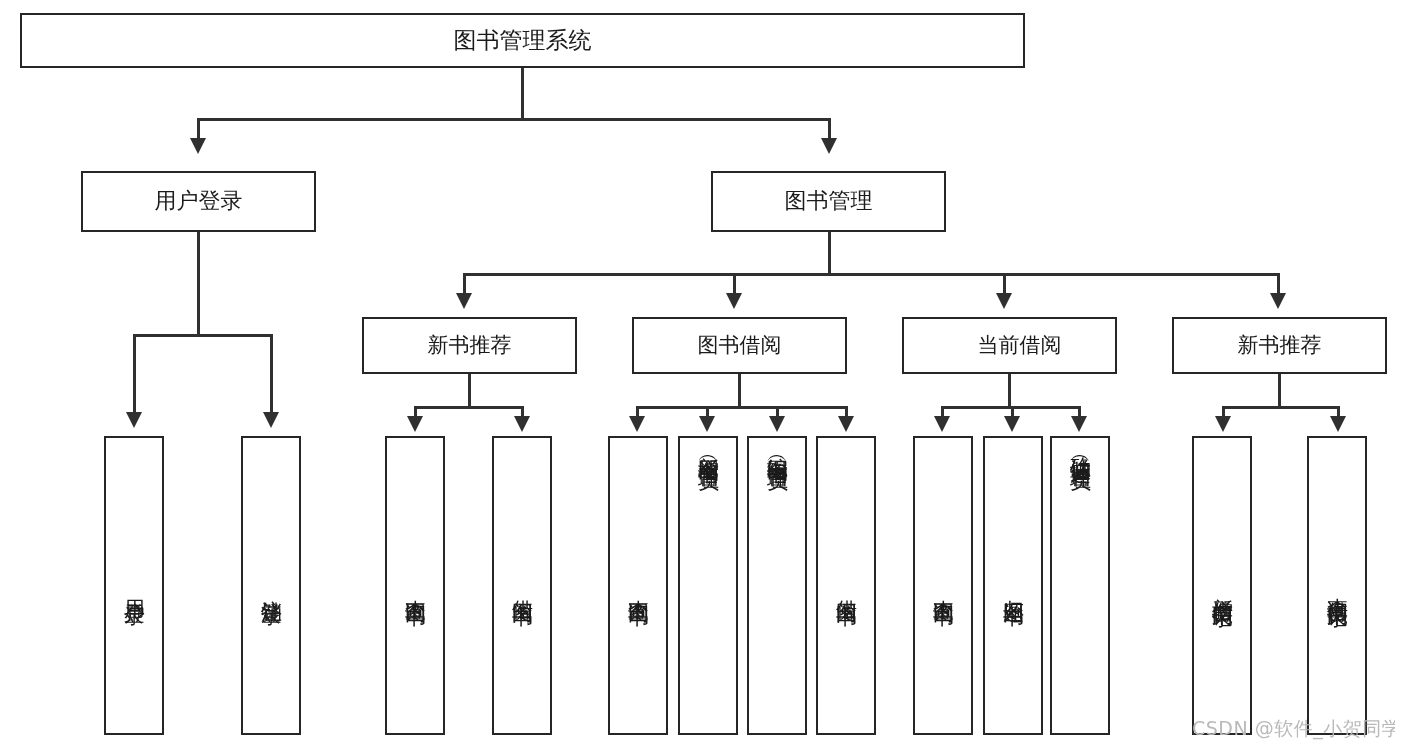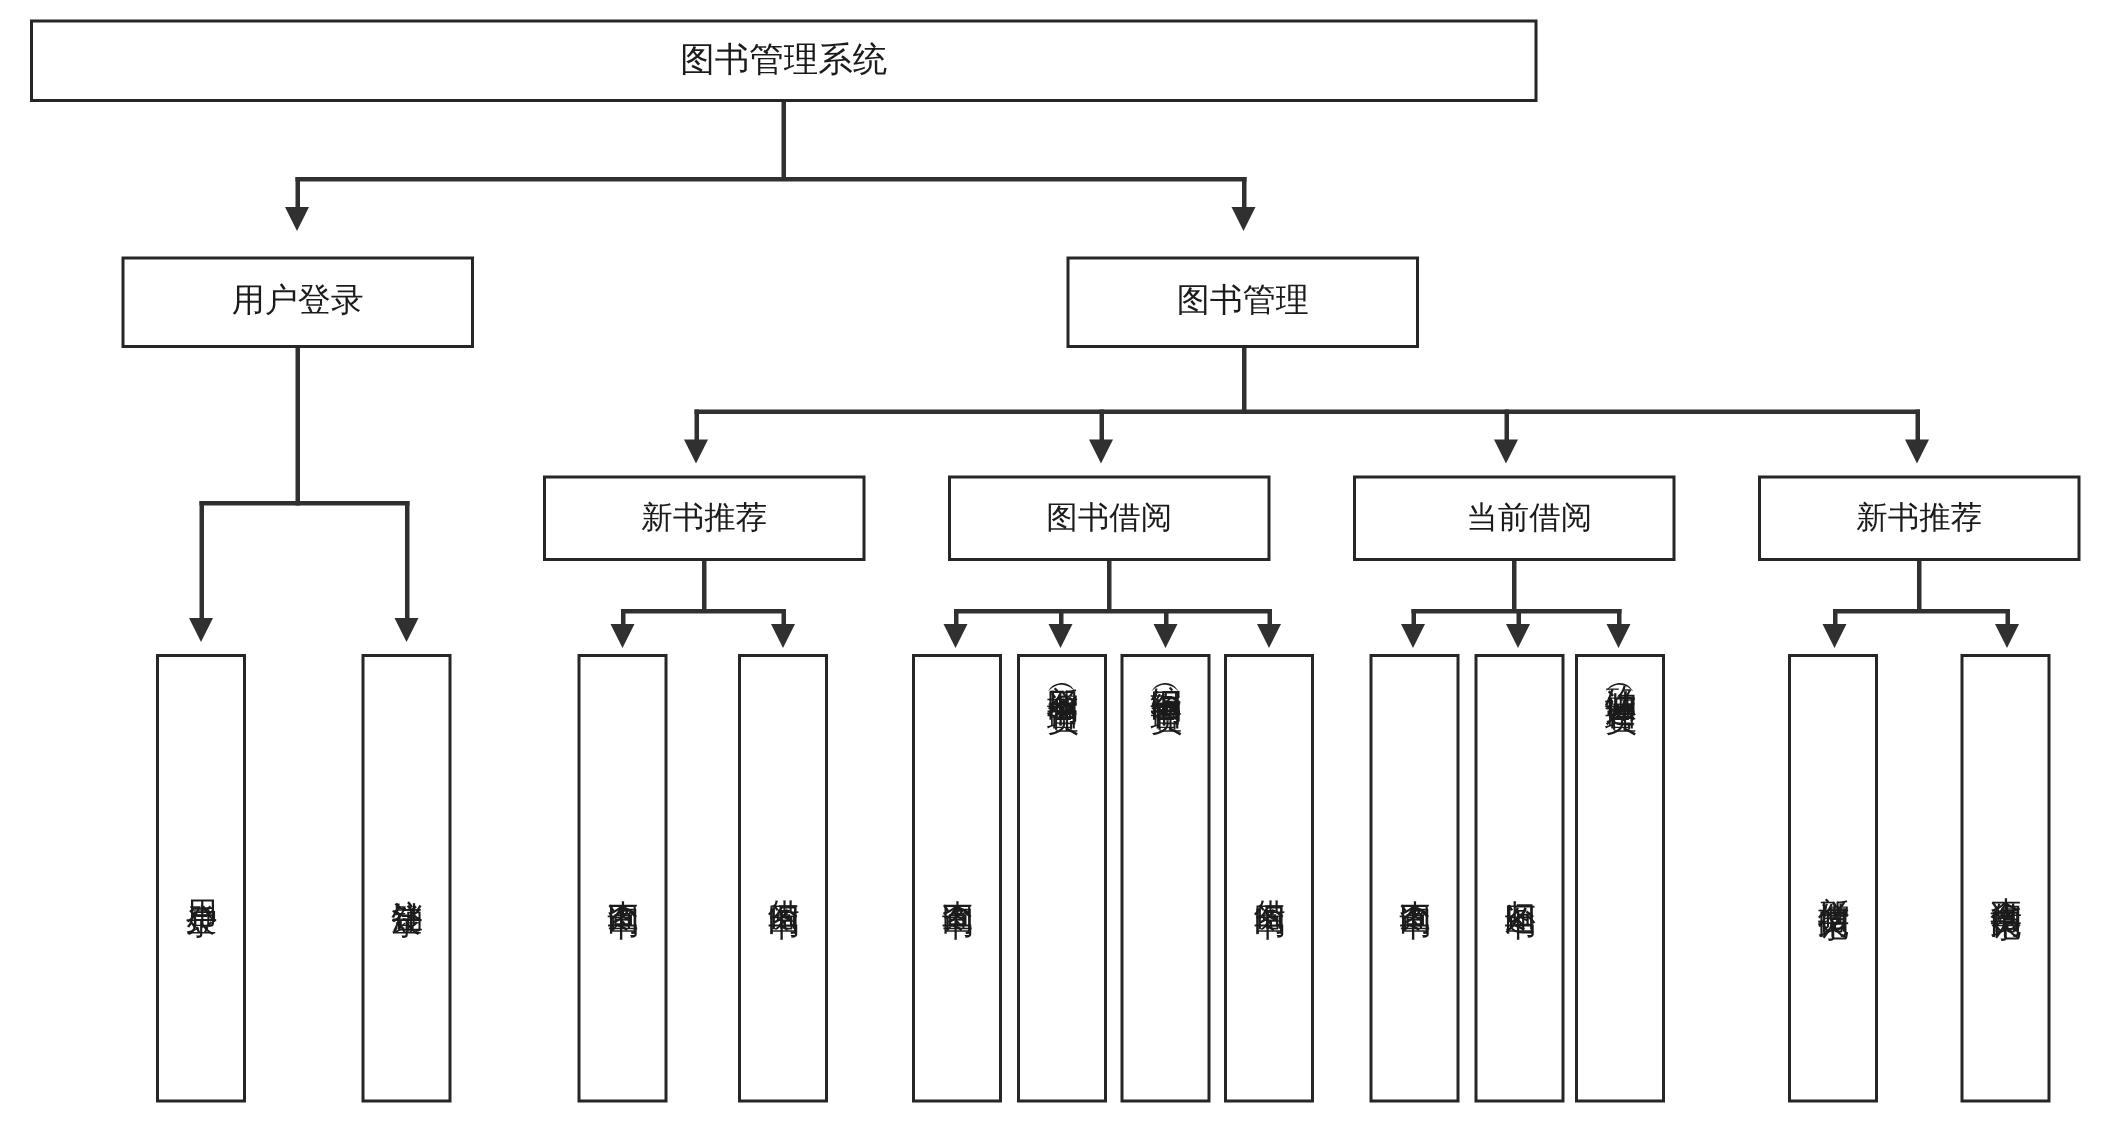--- a/index.html
+++ b/index.html
@@ -212,14 +212,15 @@
     <span class="vtext">确认归还（管理员）</span>
   </div>
 
   <div class="node leaf centeralign" style="left:1192px;top:436px;width:60px;height:299px;">
     <span class="vtext">新增借阅记录</span>
   </div>
   <div class="node leaf centeralign" style="left:1307px;top:436px;width:60px;height:299px;">
     <span class="vtext">查询借阅记录</span>
   </div>
 
+  <div id="watermark">CSDN @软件_小贺同学</div>
 
 </div>
 
 </body></html>

